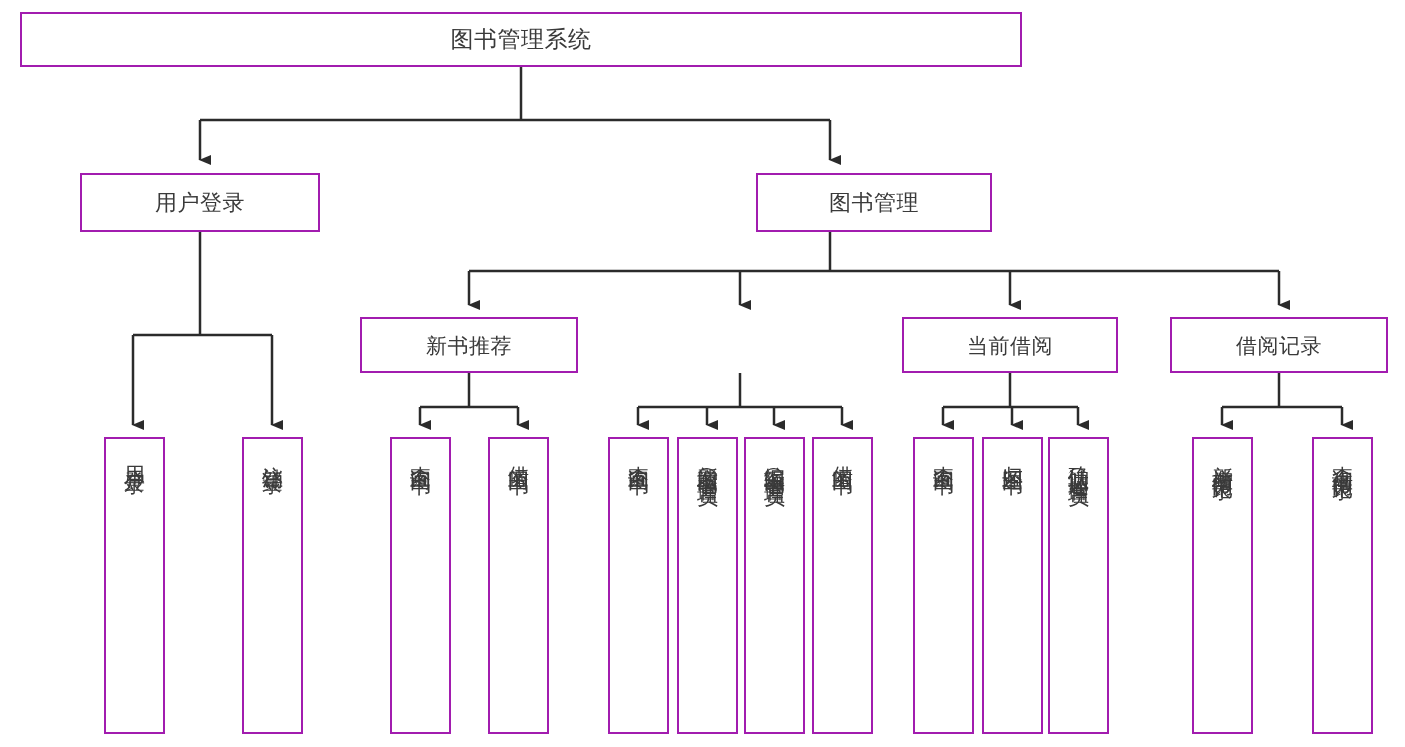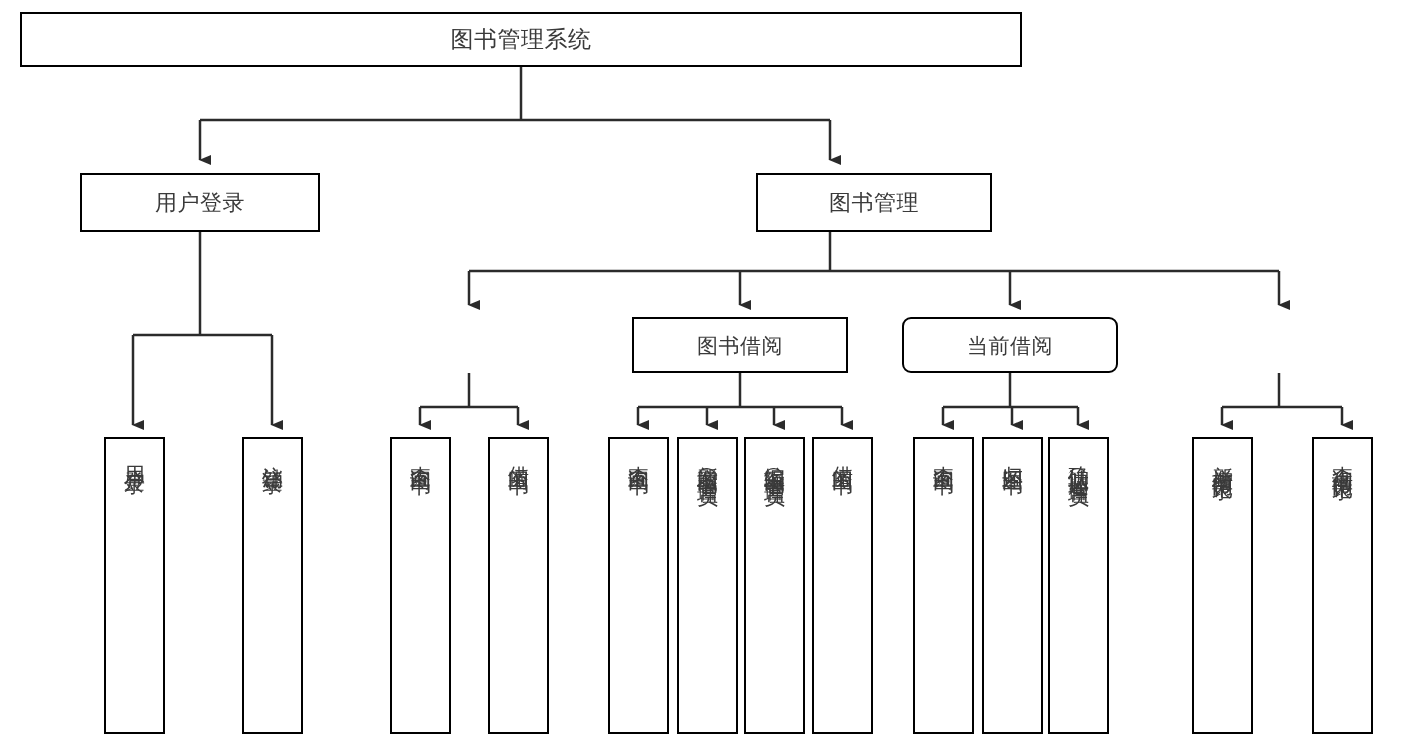--- a/index.html
+++ b/index.html
@@ -21,21 +21,21 @@
     position: absolute;
     left: 0;
     top: 0;
     width: 1405px;
     height: 747px;
     pointer-events: none;
   }
   .node {
     position: absolute;
     box-sizing: border-box;
-    border: 2px solid #000000;
+    border: 2px solid #a21caf;
     background: #ffffff;
     color: #3a3a3a;
     display: flex;
     align-items: center;
     justify-content: center;
     text-align: center;
   }
   .node.root {
     font-size: 23px;
   }
@@ -131,25 +131,28 @@
     <span class="label">图书管理系统</span>
   </div>
 
   <div class="node level2" style="left:80px; top:173px; width:240px; height:59px;">
     <span class="label">用户登录</span>
   </div>
   <div class="node level2" style="left:712px; top:173px; width:236px; height:59px;margin-left:44px;">
     <span class="label">图书管理</span>
   </div>
 
-  <div class="node level3" style="left:632px; top:317px; width:216px; height:56px;">
-    <span class="label">图书借阅</span>
+  <div class="node level3" style="left:360px; top:317px; width:218px; height:56px;">
+    <span class="label">新书推荐</span>
   </div>
-  <div class="node level3" style="left:902px; top:317px; width:216px; height:56px;border-radius:9px;">
+  <div class="node level3" style="left:902px; top:317px; width:216px; height:56px;">
     <span class="label">当前借阅</span>
+  </div>
+  <div class="node level3" style="left:1170px; top:317px; width:218px; height:56px;">
+    <span class="label">借阅记录</span>
   </div>
 
   <div class="node leaf" style="left:104px; top:437px; width:61px; height:297px;">
     <span class="label">用户登录</span>
   </div>
   <div class="node leaf" style="left:242px; top:437px; width:61px; height:297px;">
     <span class="label">注销登录</span>
   </div>
   <div class="node leaf" style="left:390px; top:437px; width:61px; height:297px;">
     <span class="label">查询图书</span>

